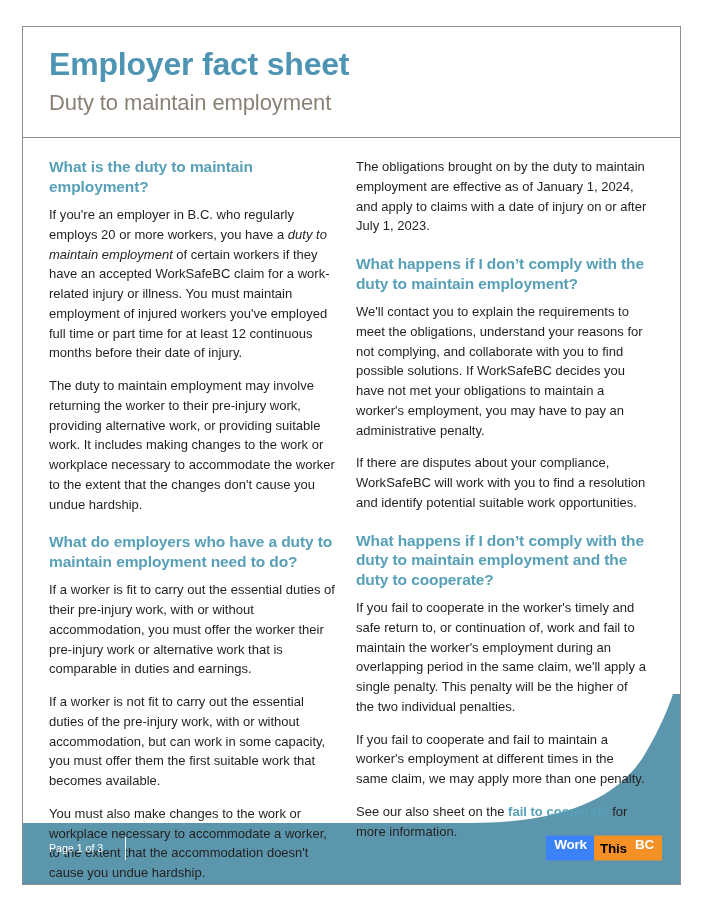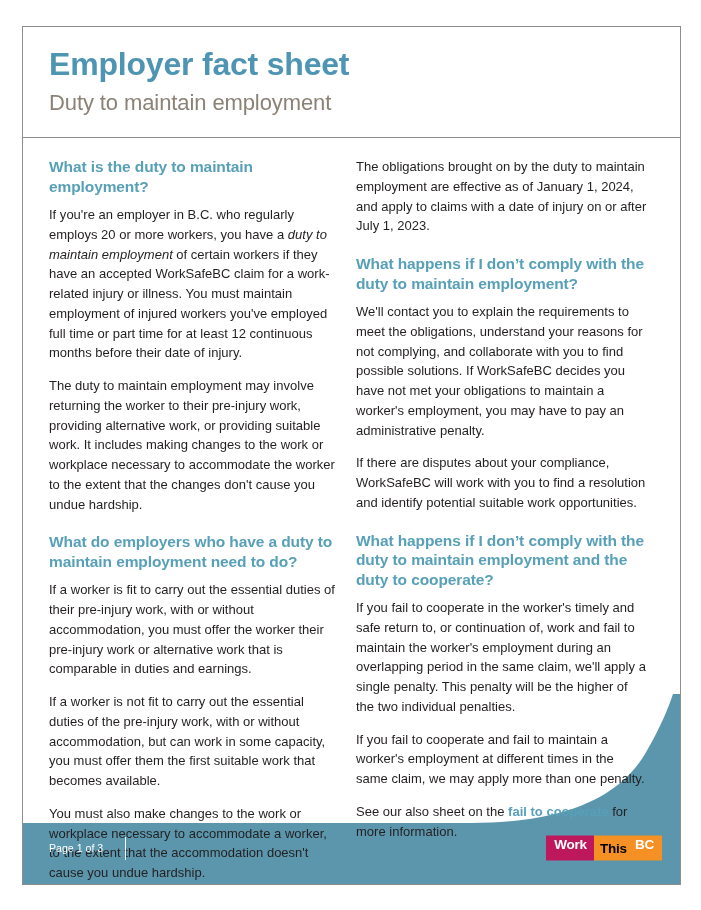--- a/index.html
+++ b/index.html
@@ -162,21 +162,21 @@
     font-family: "Liberation Sans", sans-serif;
   }
   .logo-seg {
     display: flex;
     align-items: center;
     font-weight: bold;
     font-size: 13.5px;
     letter-spacing: -0.2px;
   }
   .logo-work {
-    background: #be185d;
+    background: #3b82f6;
     color: #ffffff;
     padding: 0 7px 8px 8px;
   }
   .logo-safe {
     background: #f49024;
     color: #000000;
     padding: 0 6px;
   }
   .logo-bc {
     background: #f49024;

